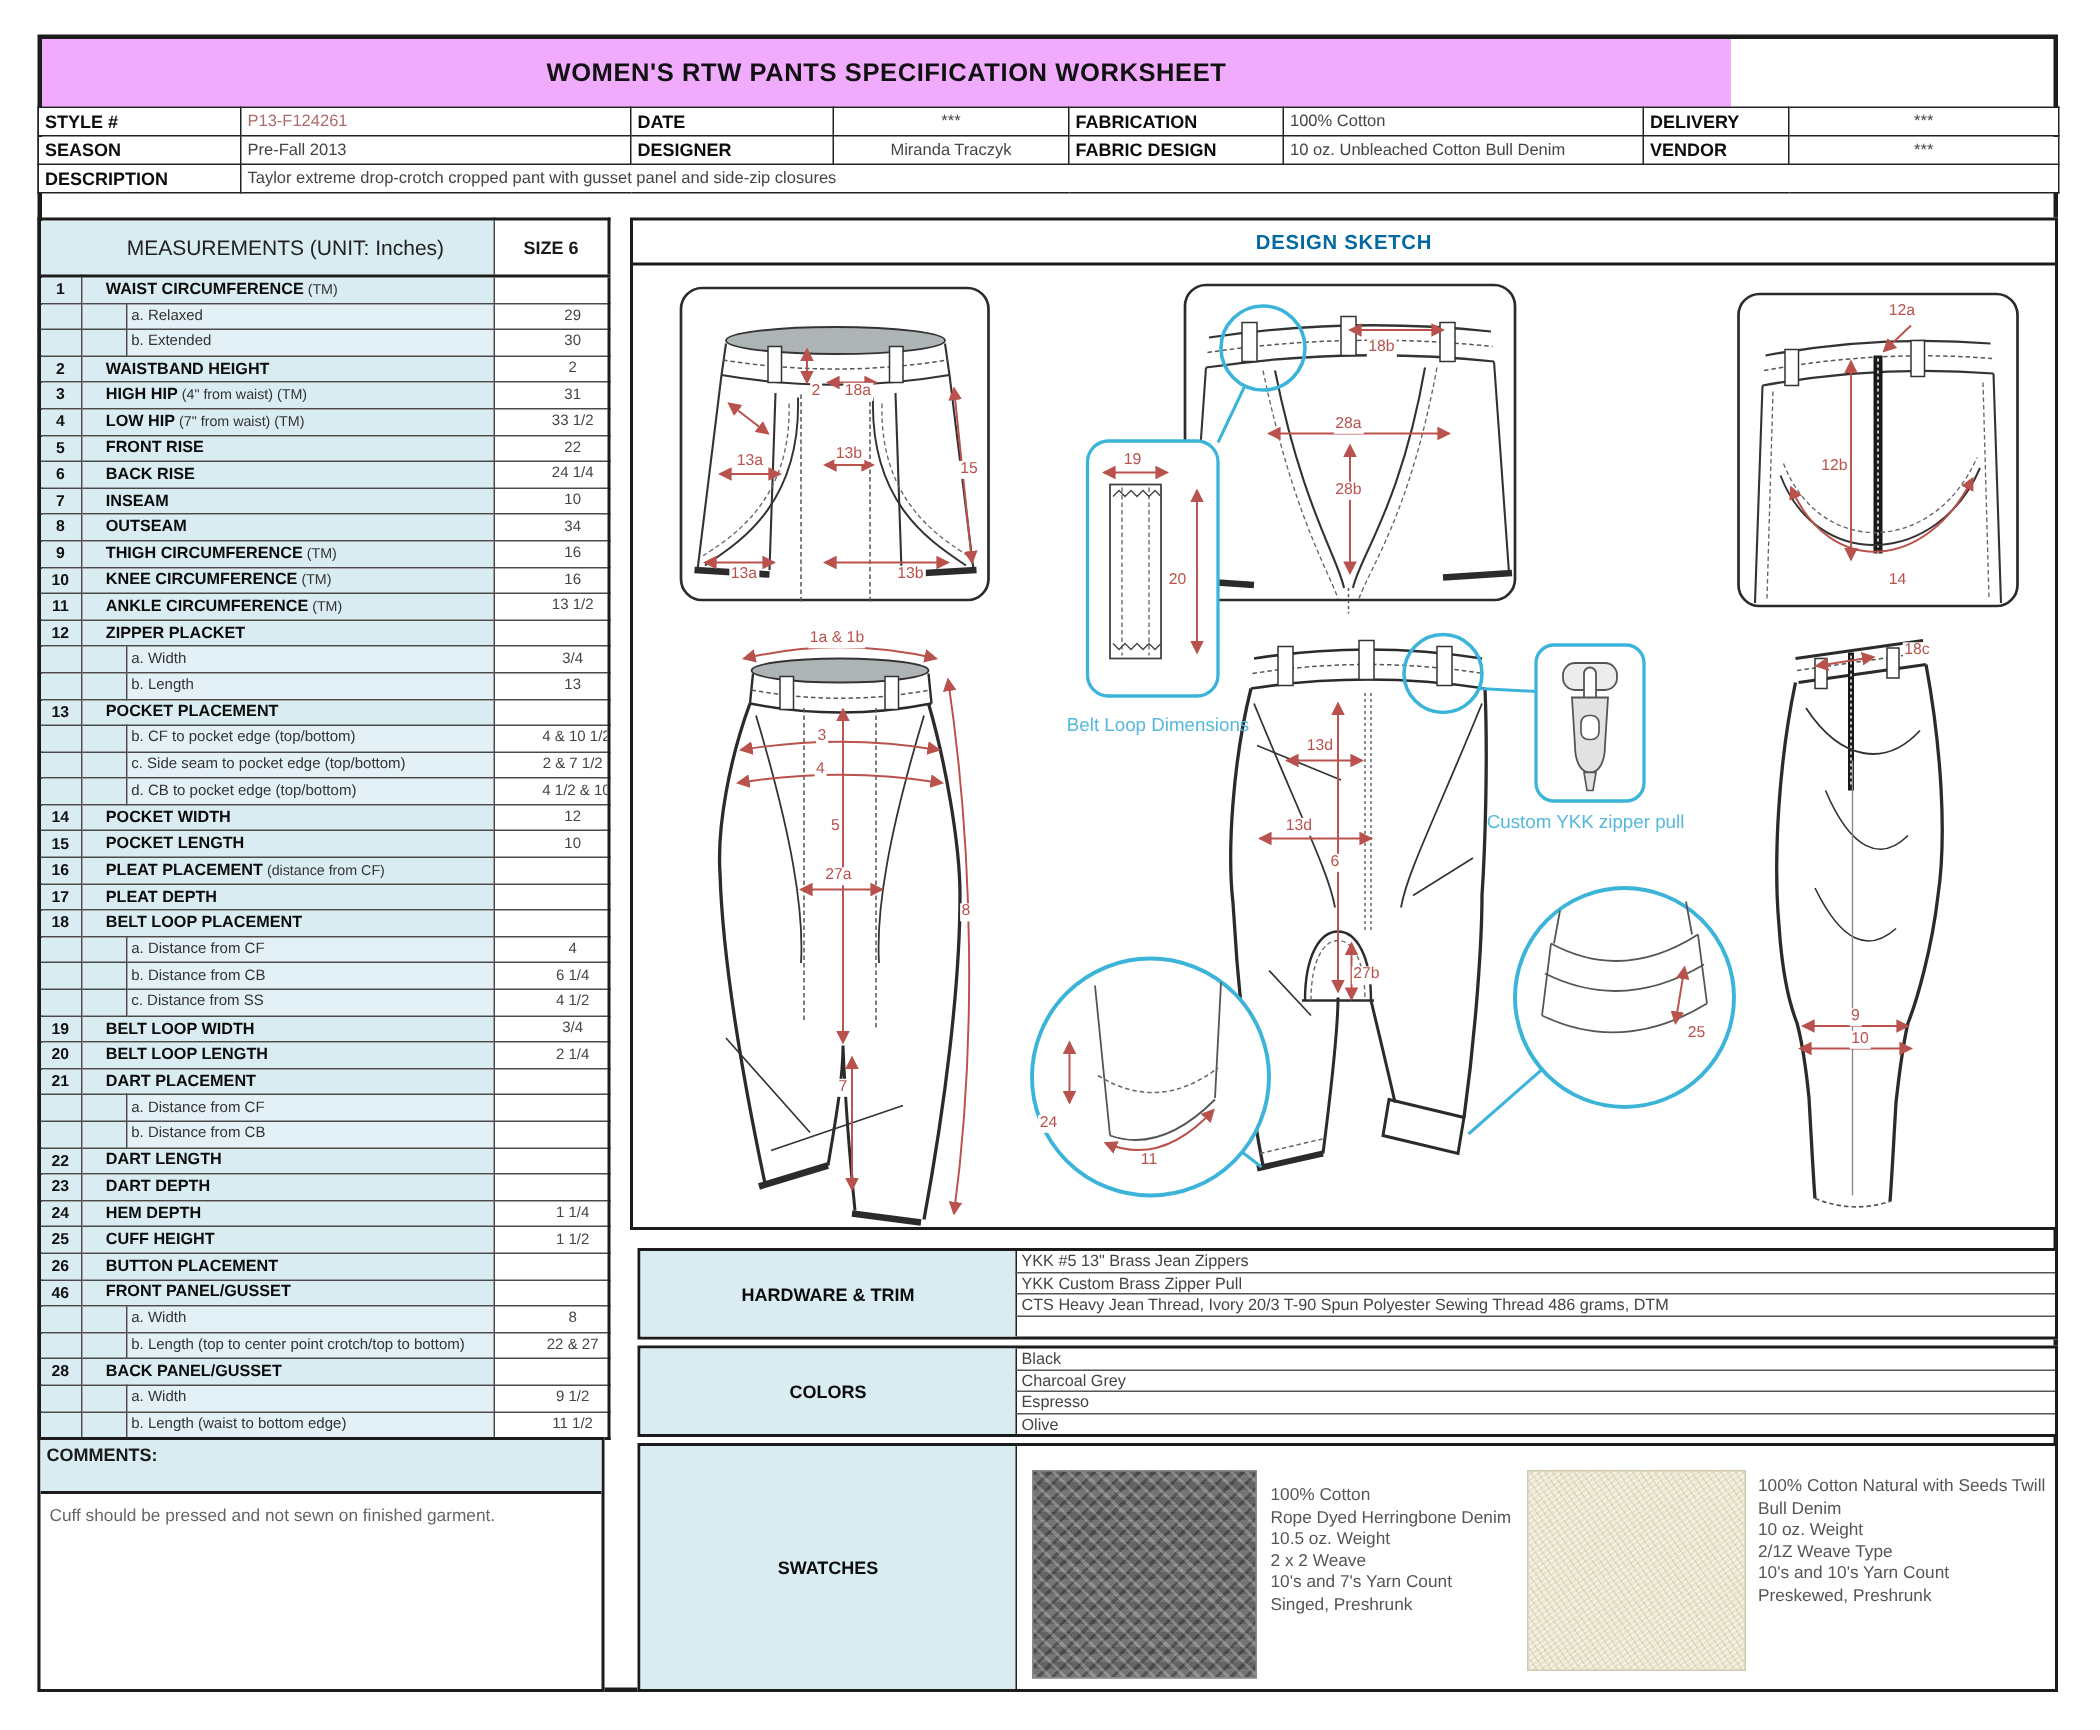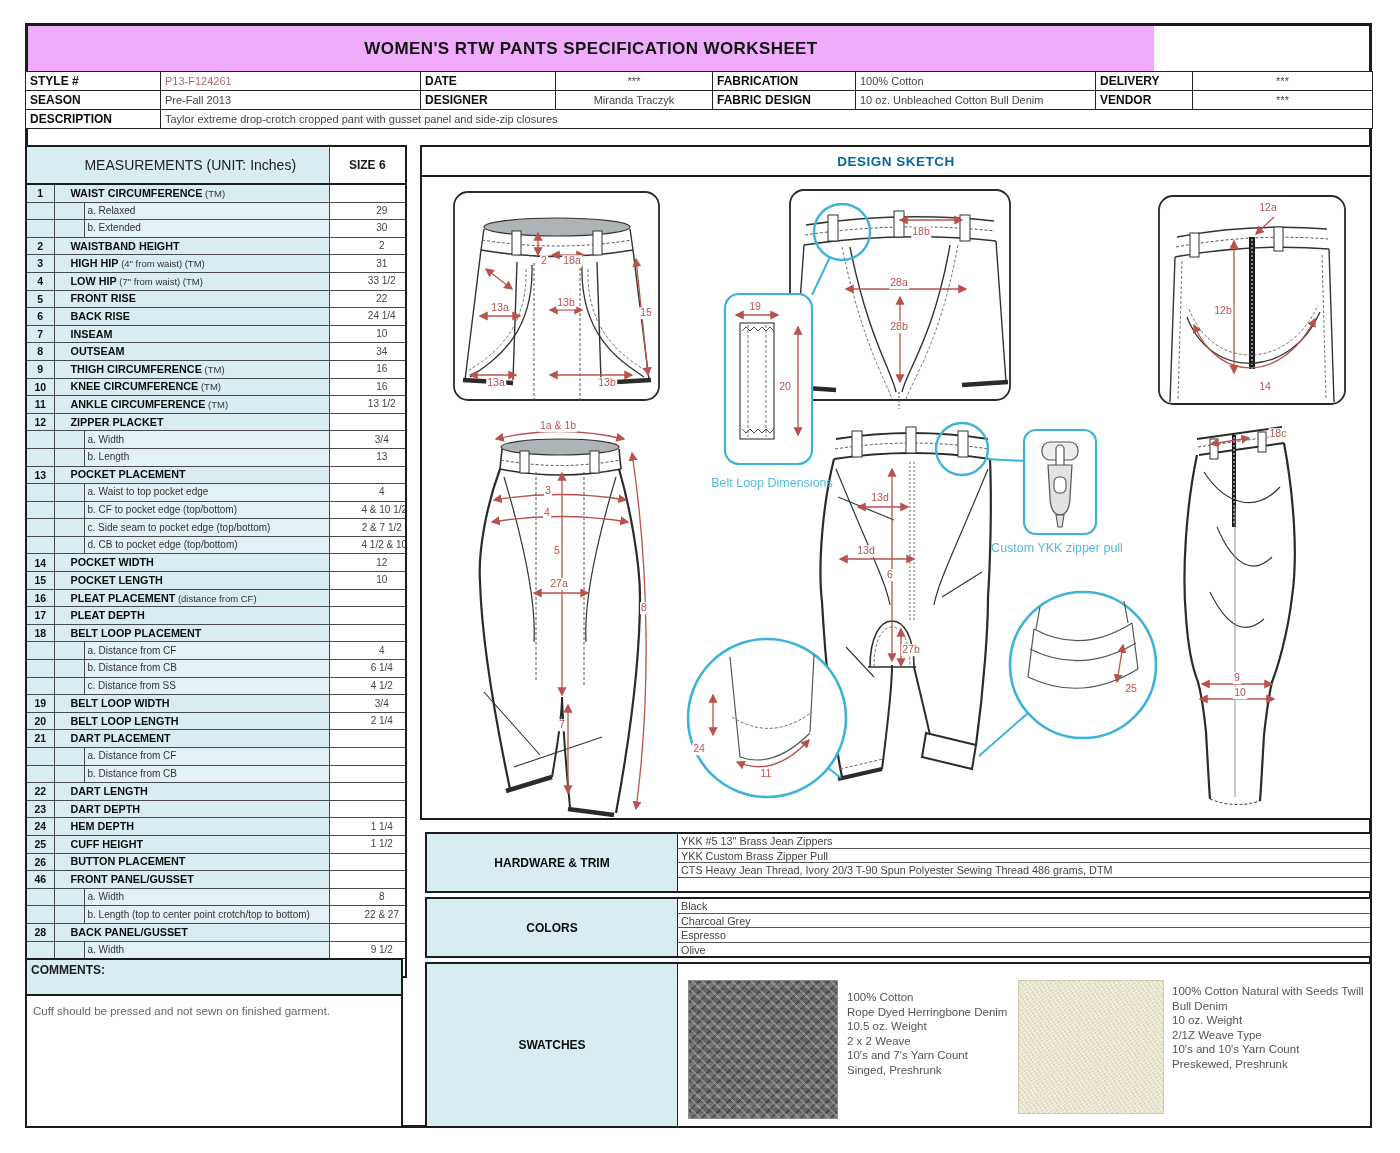--- a/index.html
+++ b/index.html
@@ -214,26 +214,20 @@
       <tr>
         <td class="numsub"></td>
         <td class="indent"></td>
         <td class="slabel">b. Length</td>
         <td class="val">13</td>
       </tr>
       <tr>
         <td class="num">13</td>
         <td class="mlabel" colspan="2"><span>POCKET PLACEMENT</span></td>
         <td class="val"></td>
-      </tr>
-      <tr>
-        <td class="numsub"></td>
-        <td class="indent"></td>
-        <td class="slabel">a. Waist to top pocket edge</td>
-        <td class="val">4</td>
       </tr>
       <tr>
         <td class="numsub"></td>
         <td class="indent"></td>
         <td class="slabel">b. CF to pocket edge (top/bottom)</td>
         <td class="val">4 &amp; 10 1/2</td>
       </tr>
       <tr>
         <td class="numsub"></td>
         <td class="indent"></td>

